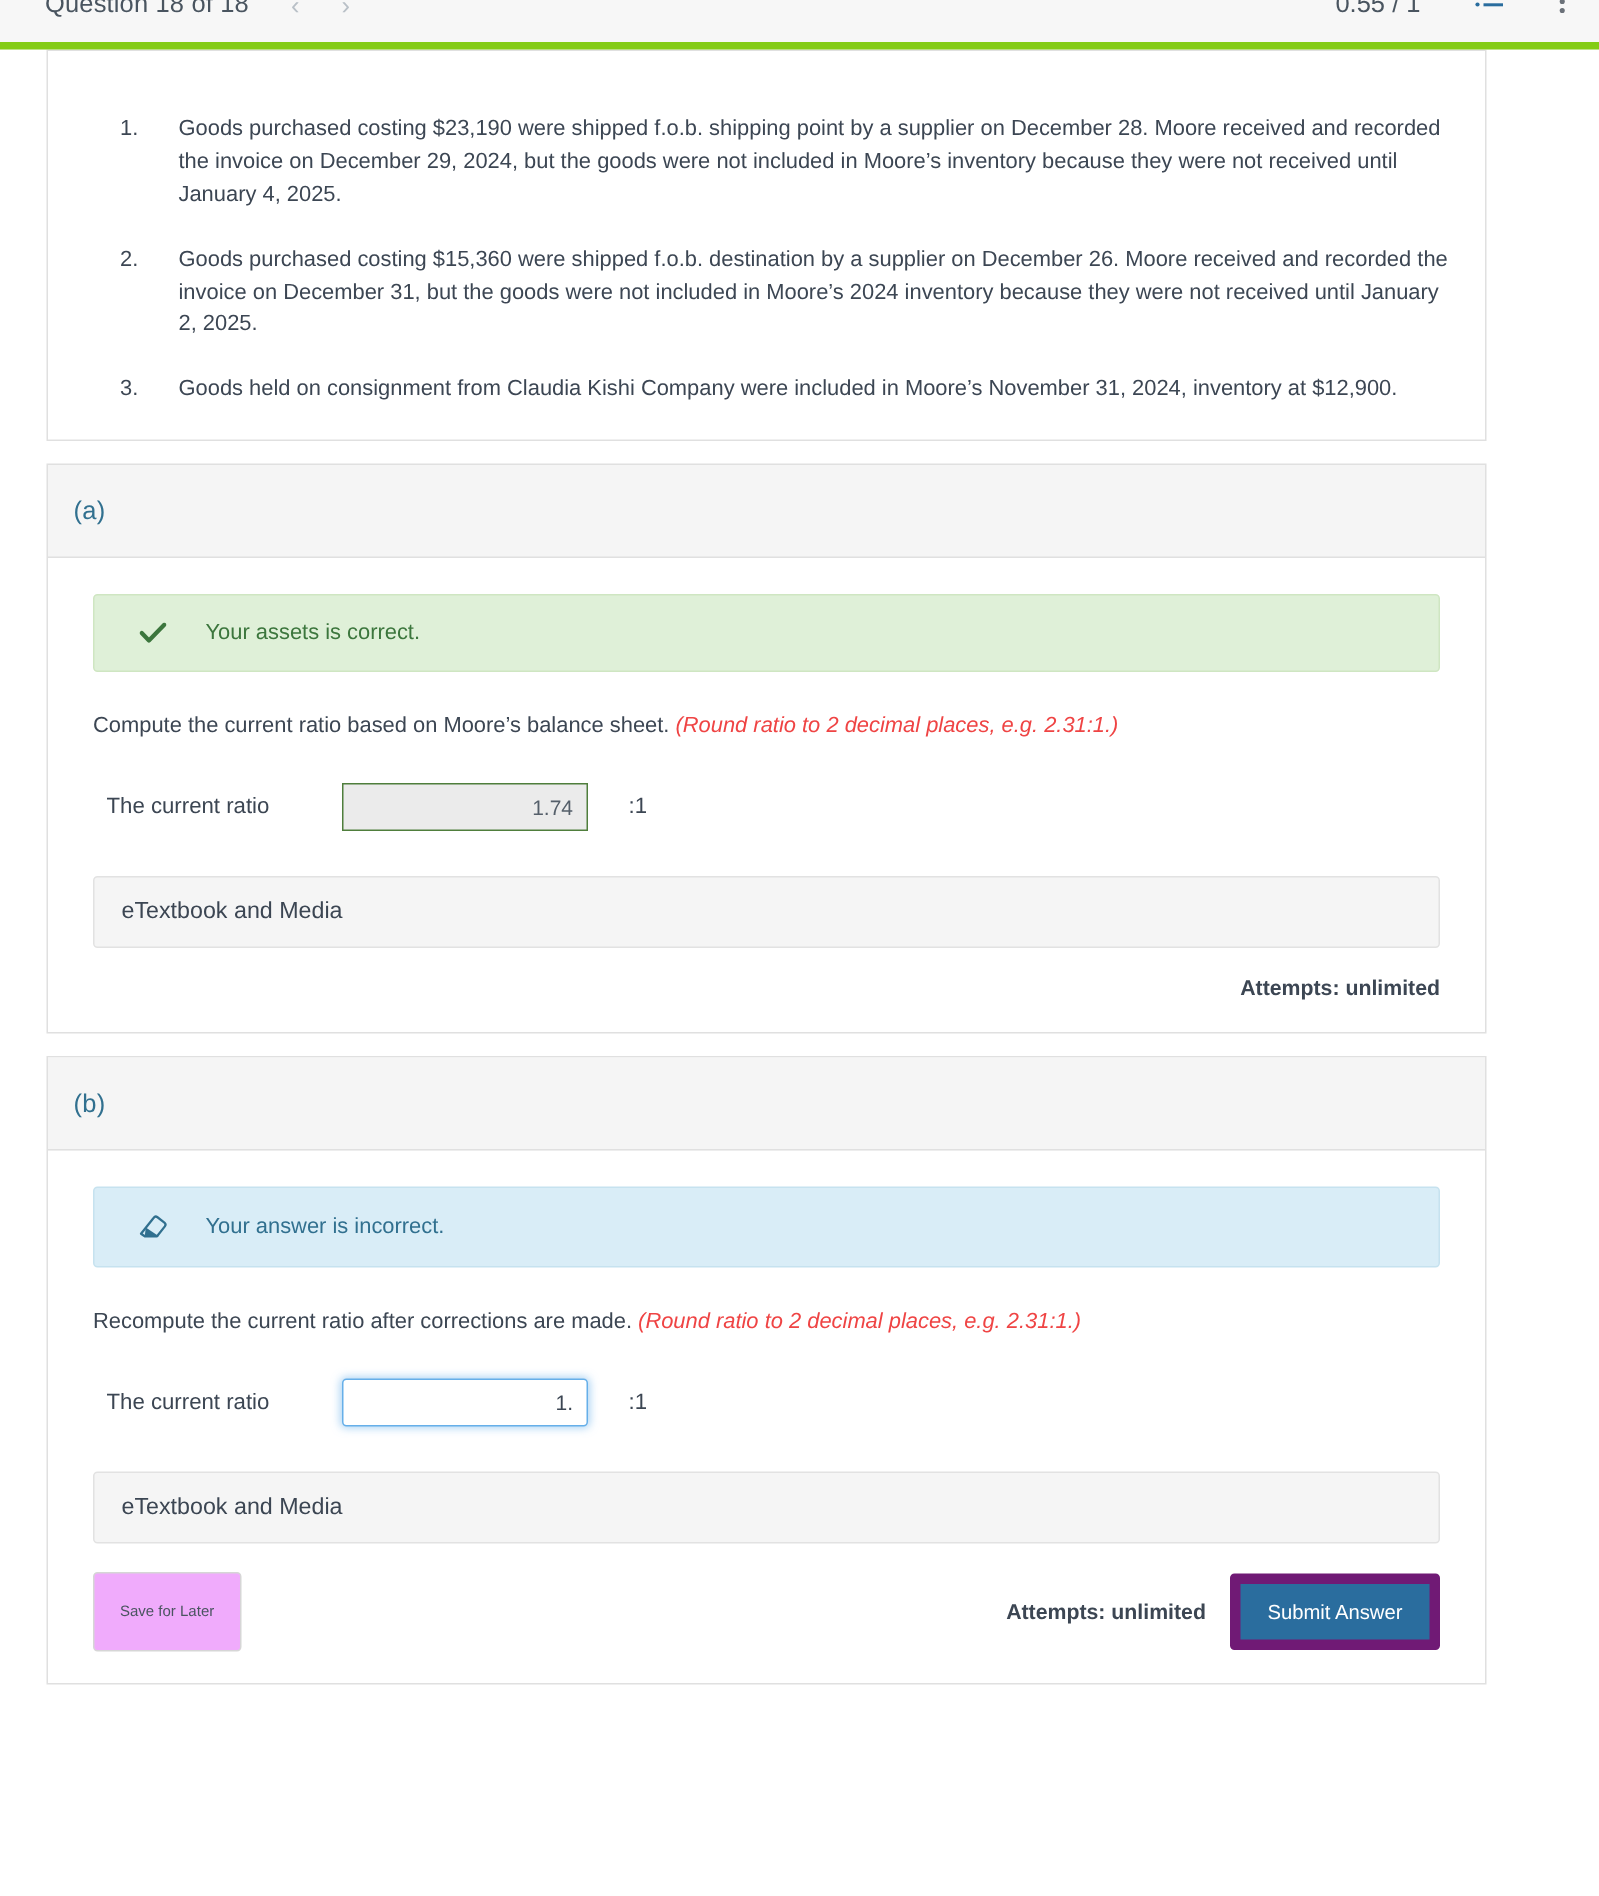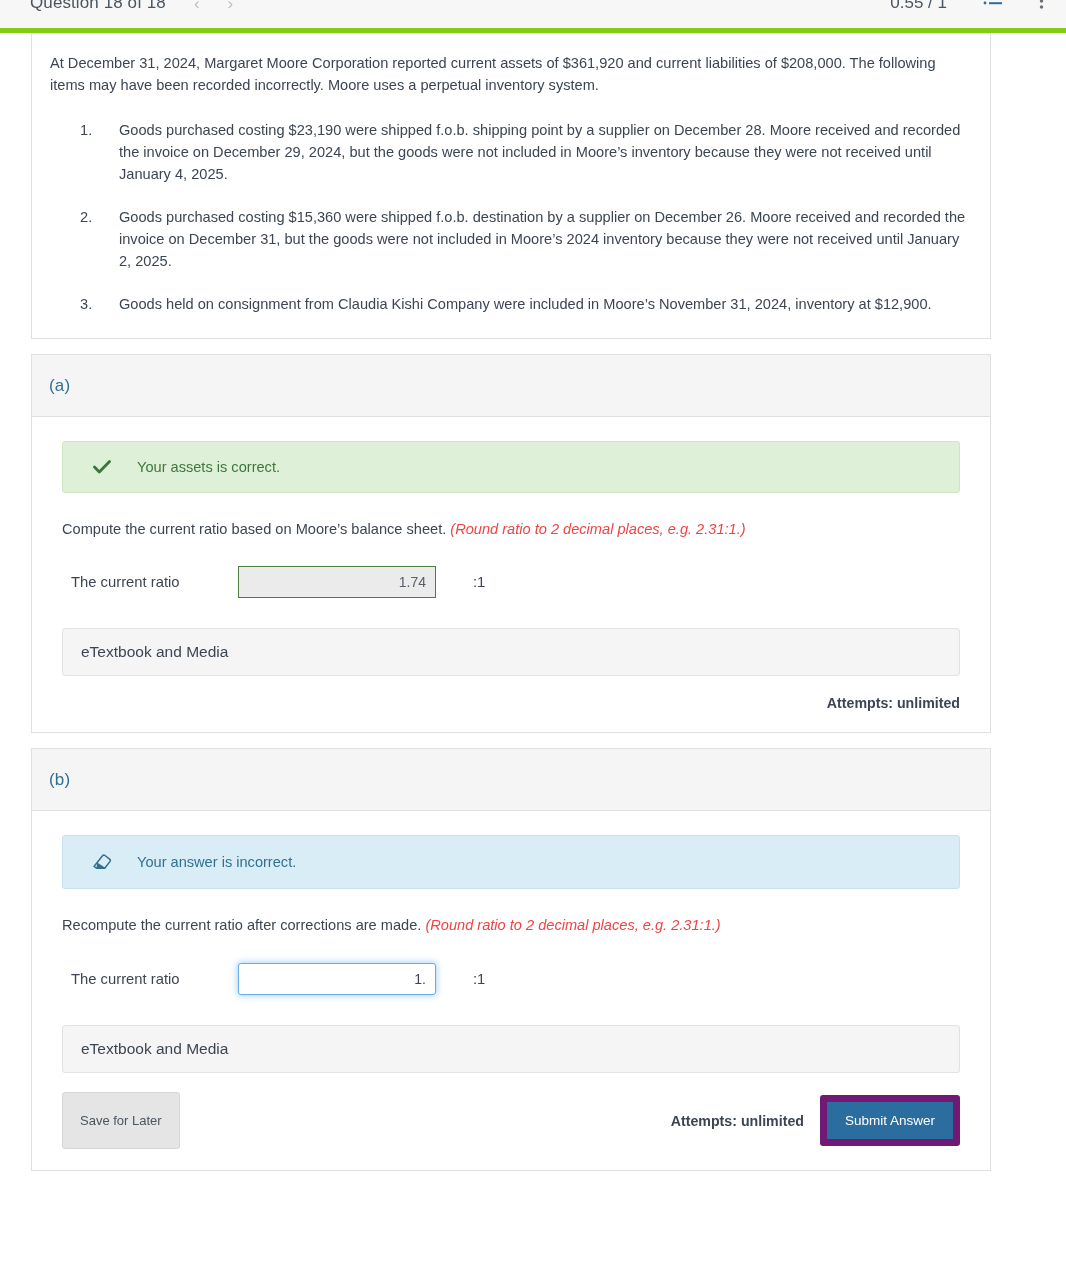--- a/index.html
+++ b/index.html
@@ -180,30 +180,29 @@
     color: #ef4444;
     font-weight: normal;
     font-style: italic;
   }
 
   
   .answer-row {
     display: flex;
     align-items: center;
     margin: 0 0 30px 9px;
-    gap: 10px;
   }
   .answer-label {
     font-size: 14.8px;
     color: #3c4653;
     width: 157px;
     flex: 0 0 157px;
   }
   .answer-input {
-    width: 198px;
+    width: 164px;
     height: 32px;
     font-family: "Liberation Sans", sans-serif;
     font-size: 14px;
     text-align: right;
     padding: 0 9px;
     outline: none;
   }
   .answer-input.correct {
     border: 1px solid #4f7e3c;
     background: #ebebeb;
@@ -244,25 +243,25 @@
     font-size: 14.2px;
     font-weight: bold;
     color: #3c4653;
     margin-left: auto;
   }
   .btn {
     font-family: "Liberation Sans", sans-serif;
     cursor: pointer;
   }
   .btn-secondary {
-    background: #e5e5e5;
+    background: #f0abfc;
     border: 1px solid #d6d6d6;
     border-radius: 3px;
     color: #4a5560;
-    font-size: 13px;
+    font-size: 10px;
     padding: 20px 17px;
   }
   .btn-primary {
     background: #2a6d9e;
     border: 7px solid #701a75;
     border-radius: 3px;
     color: #fff;
     font-size: 13.5px;
     padding: 11px 18px;
     margin-left: 16px;
@@ -298,21 +297,20 @@
     </div>
   </div>
 </div>
 
 <div class="page">
   <div class="content">
 
 
     <div class="card">
       <div class="stmt">
-        <p>At December 31, 2024, Margaret Moore Corporation reported current assets of $361,920 and current liabilities of $208,000. The following items may have been recorded incorrectly. Moore uses a perpetual inventory system.</p>
         <ol class="items">
           <li>Goods purchased costing $23,190 were shipped f.o.b. shipping point by a supplier on December 28. Moore received and recorded the invoice on December 29, 2024, but the goods were not included in Moore’s inventory because they were not received until January 4, 2025.</li>
           <li>Goods purchased costing $15,360 were shipped f.o.b. destination by a supplier on December 26. Moore received and recorded the invoice on December 31, but the goods were not included in Moore’s 2024 inventory because they were not received until January 2, 2025.</li>
           <li>Goods held on consignment from Claudia Kishi Company were included in Moore’s November 31, 2024, inventory at $12,900.</li>
         </ol>
       </div>
     </div>
 
     <div class="card">
       <div class="part-header">

